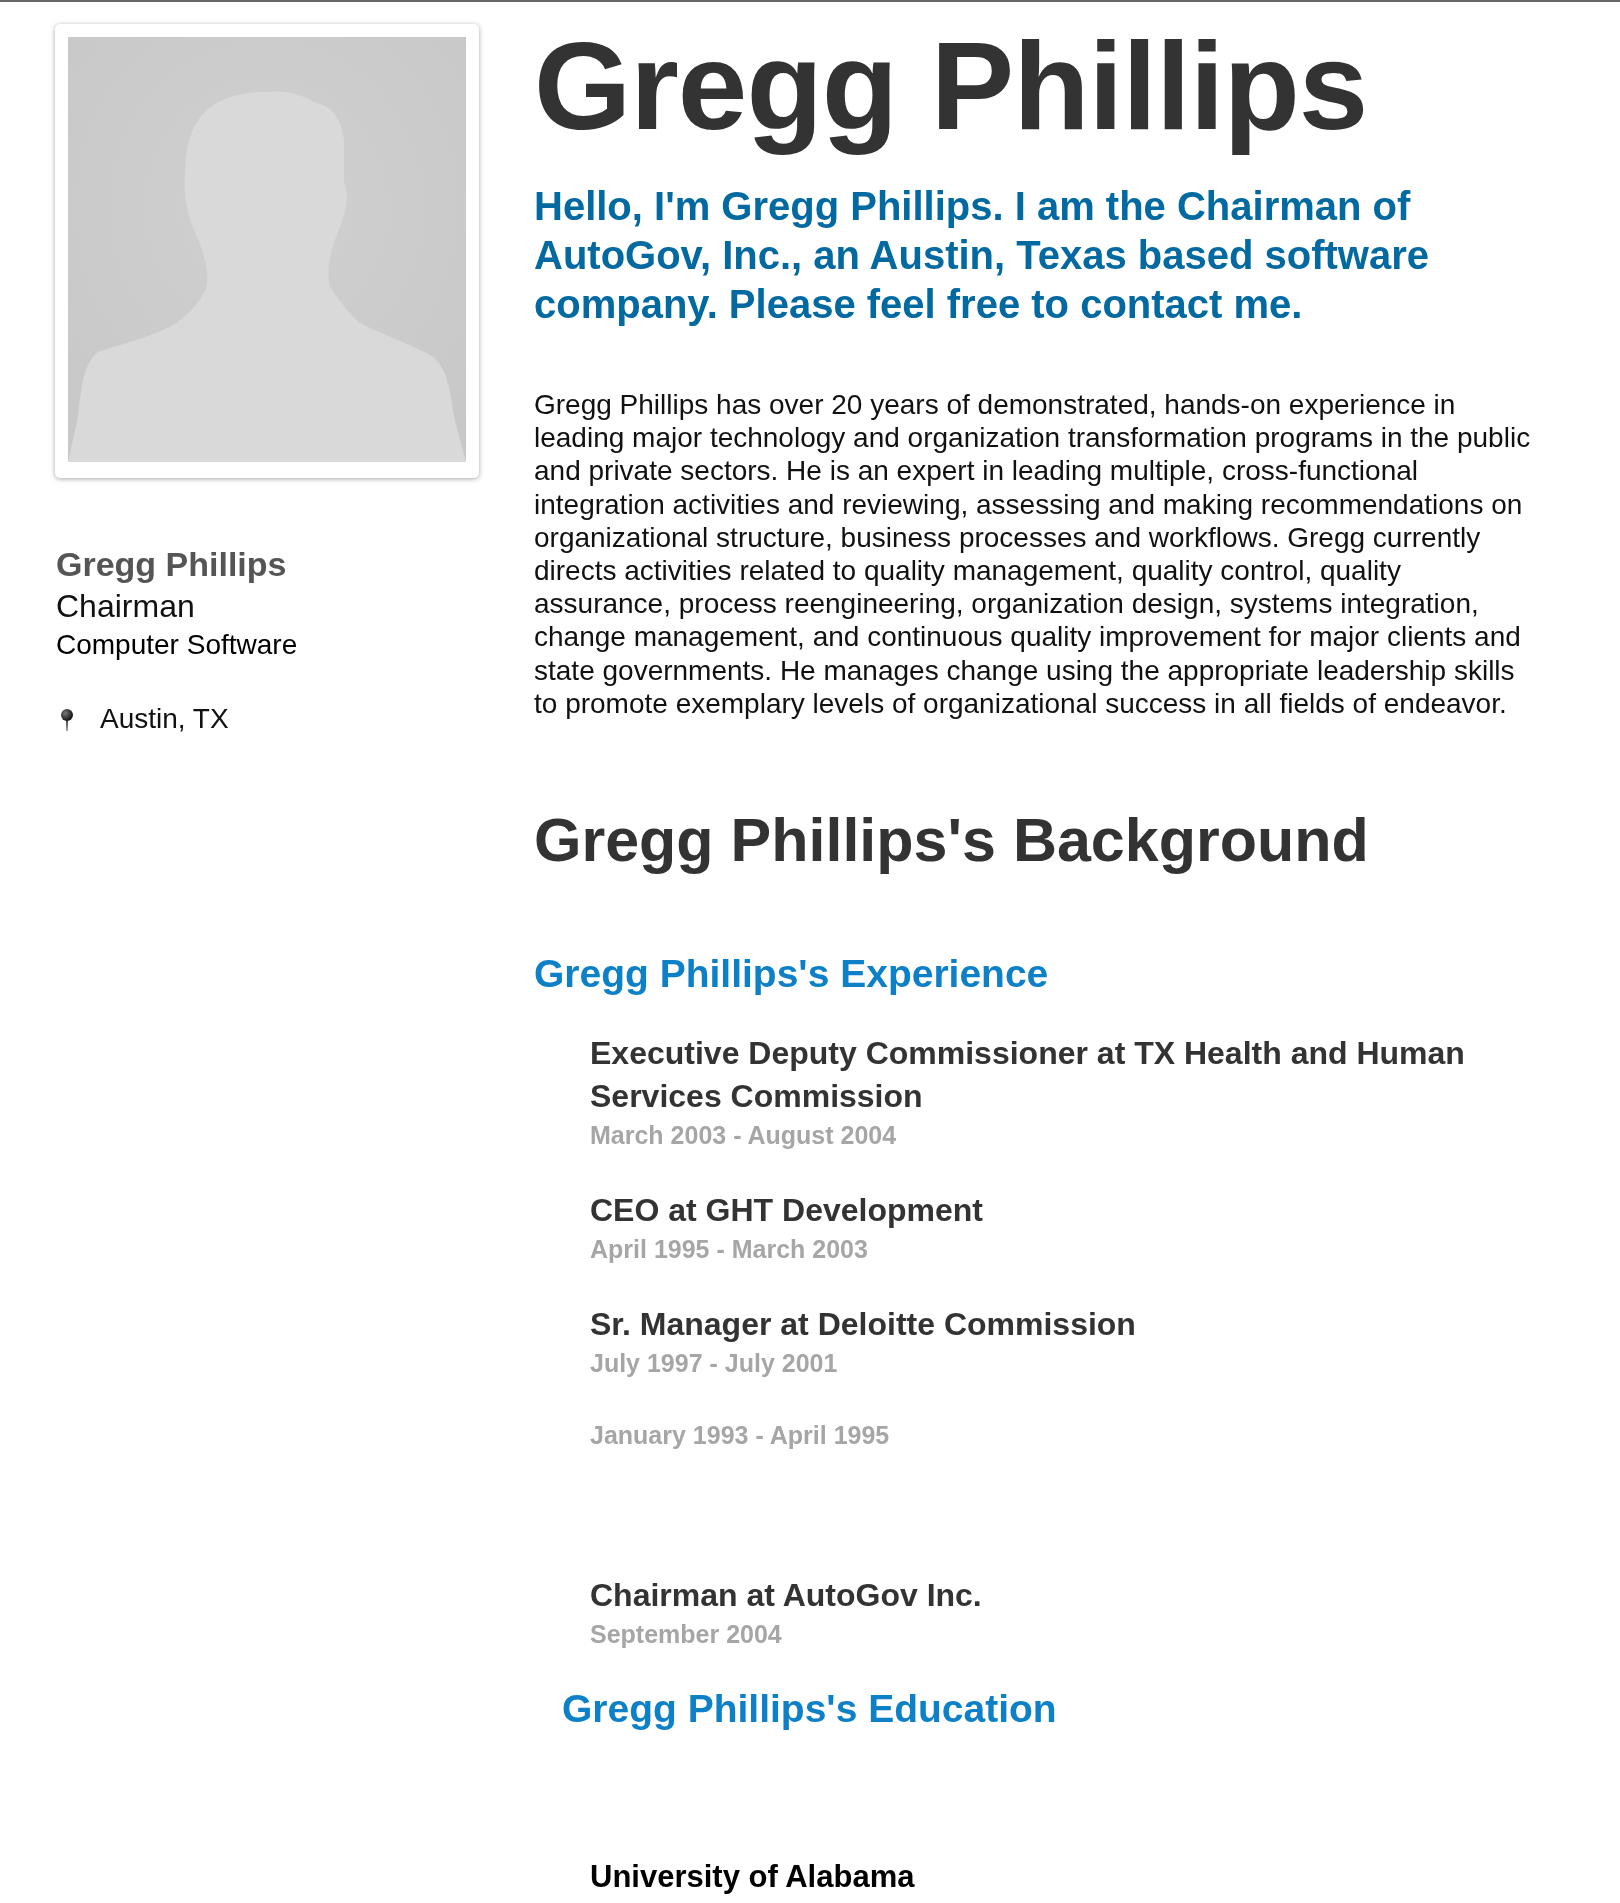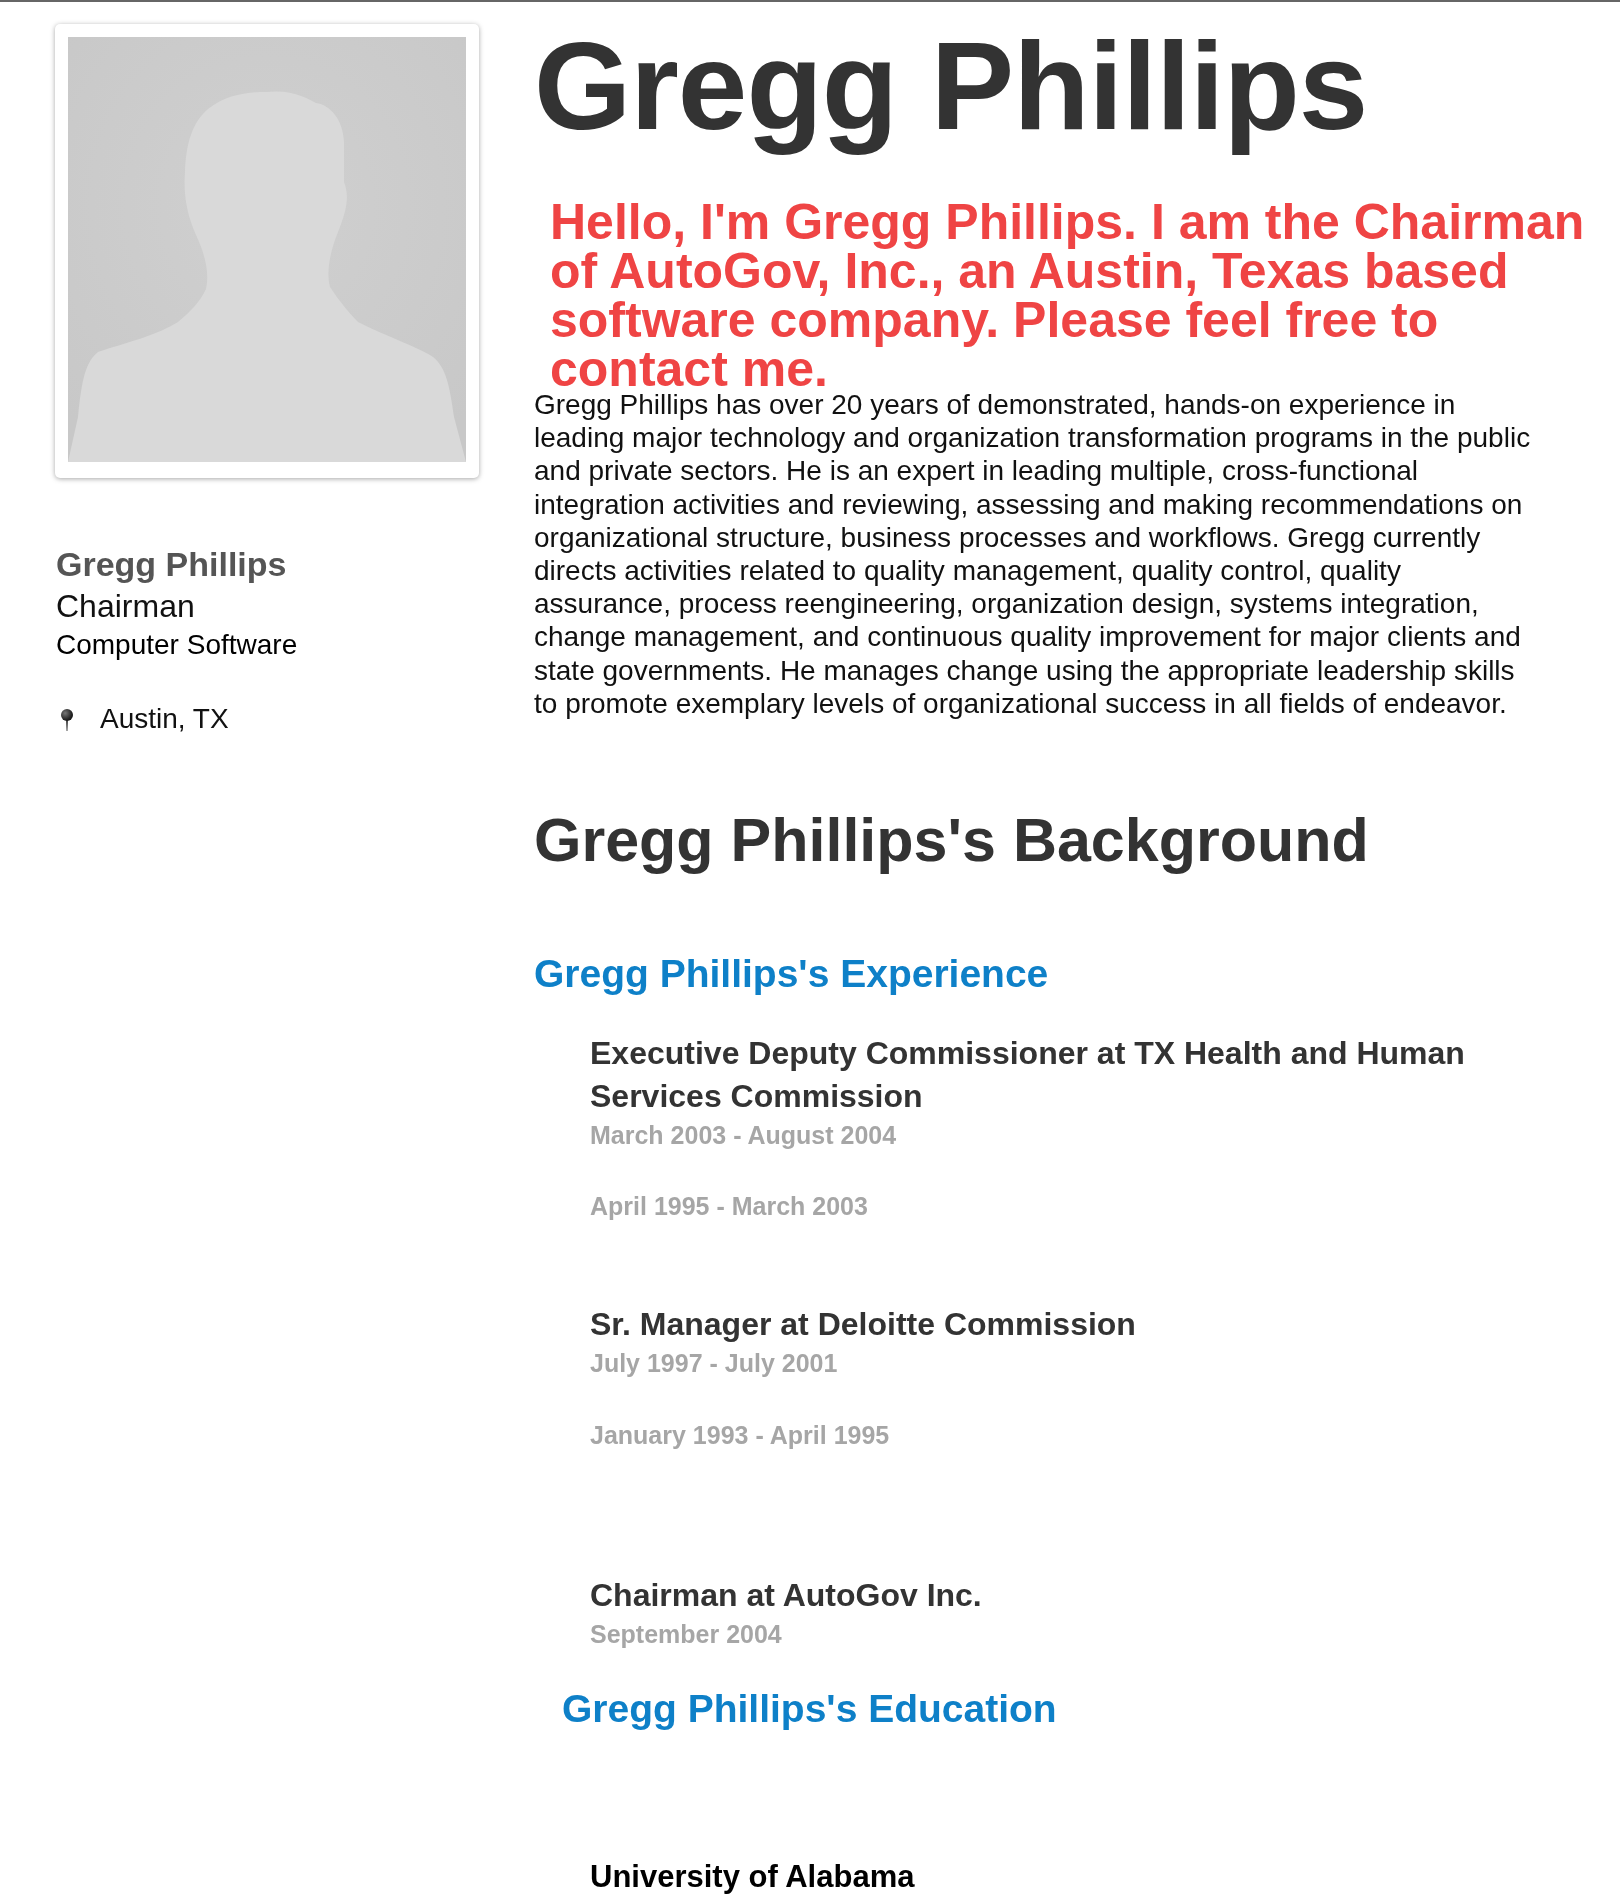--- a/index.html
+++ b/index.html
@@ -122,24 +122,24 @@
     color: #333333;
     line-height: 140px;
     white-space: nowrap;
     letter-spacing: -1px;
   }
   .intro {
     position: absolute;
     left: 0;
     top: 180px;
     width: 1040px;
-    margin: 16px;
-    font-size: 50px;
-    font-weight: bold;
-    color: #ef4444;
+    margin: 0;
+    font-size: 40px;
+    font-weight: bold;
+    color: #0369a1;
     line-height: 49px;
   }
   .bio {
     position: absolute;
     left: 0;
     top: 386px;
     width: 1010px;
     margin: 0;
     font-size: 28px;
     color: #111111;
@@ -265,20 +265,21 @@
   <h2 class="bg-heading">Gregg Phillips's Background</h2>
 
   <h3 class="section-heading exp-heading">Gregg Phillips's Experience</h3>
 
   <div class="item" style="top:1030px;">
     <div class="job-title">Executive Deputy Commissioner at TX Health and Human Services Commission</div>
     <div class="job-dates">March 2003 - August 2004</div>
   </div>
 
   <div class="item" style="top:1187px;">
+    <div class="job-title">CEO at GHT Development</div>
     <div class="job-dates">April 1995 - March 2003</div>
   </div>
 
   <div class="item" style="top:1301px;">
     <div class="job-title">Sr. Manager at Deloitte Commission</div>
     <div class="job-dates">July 1997 - July 2001</div>
   </div>
 
   <div class="item" style="top:1416px;">
     <div class="job-dates">January 1993 - April 1995</div>

